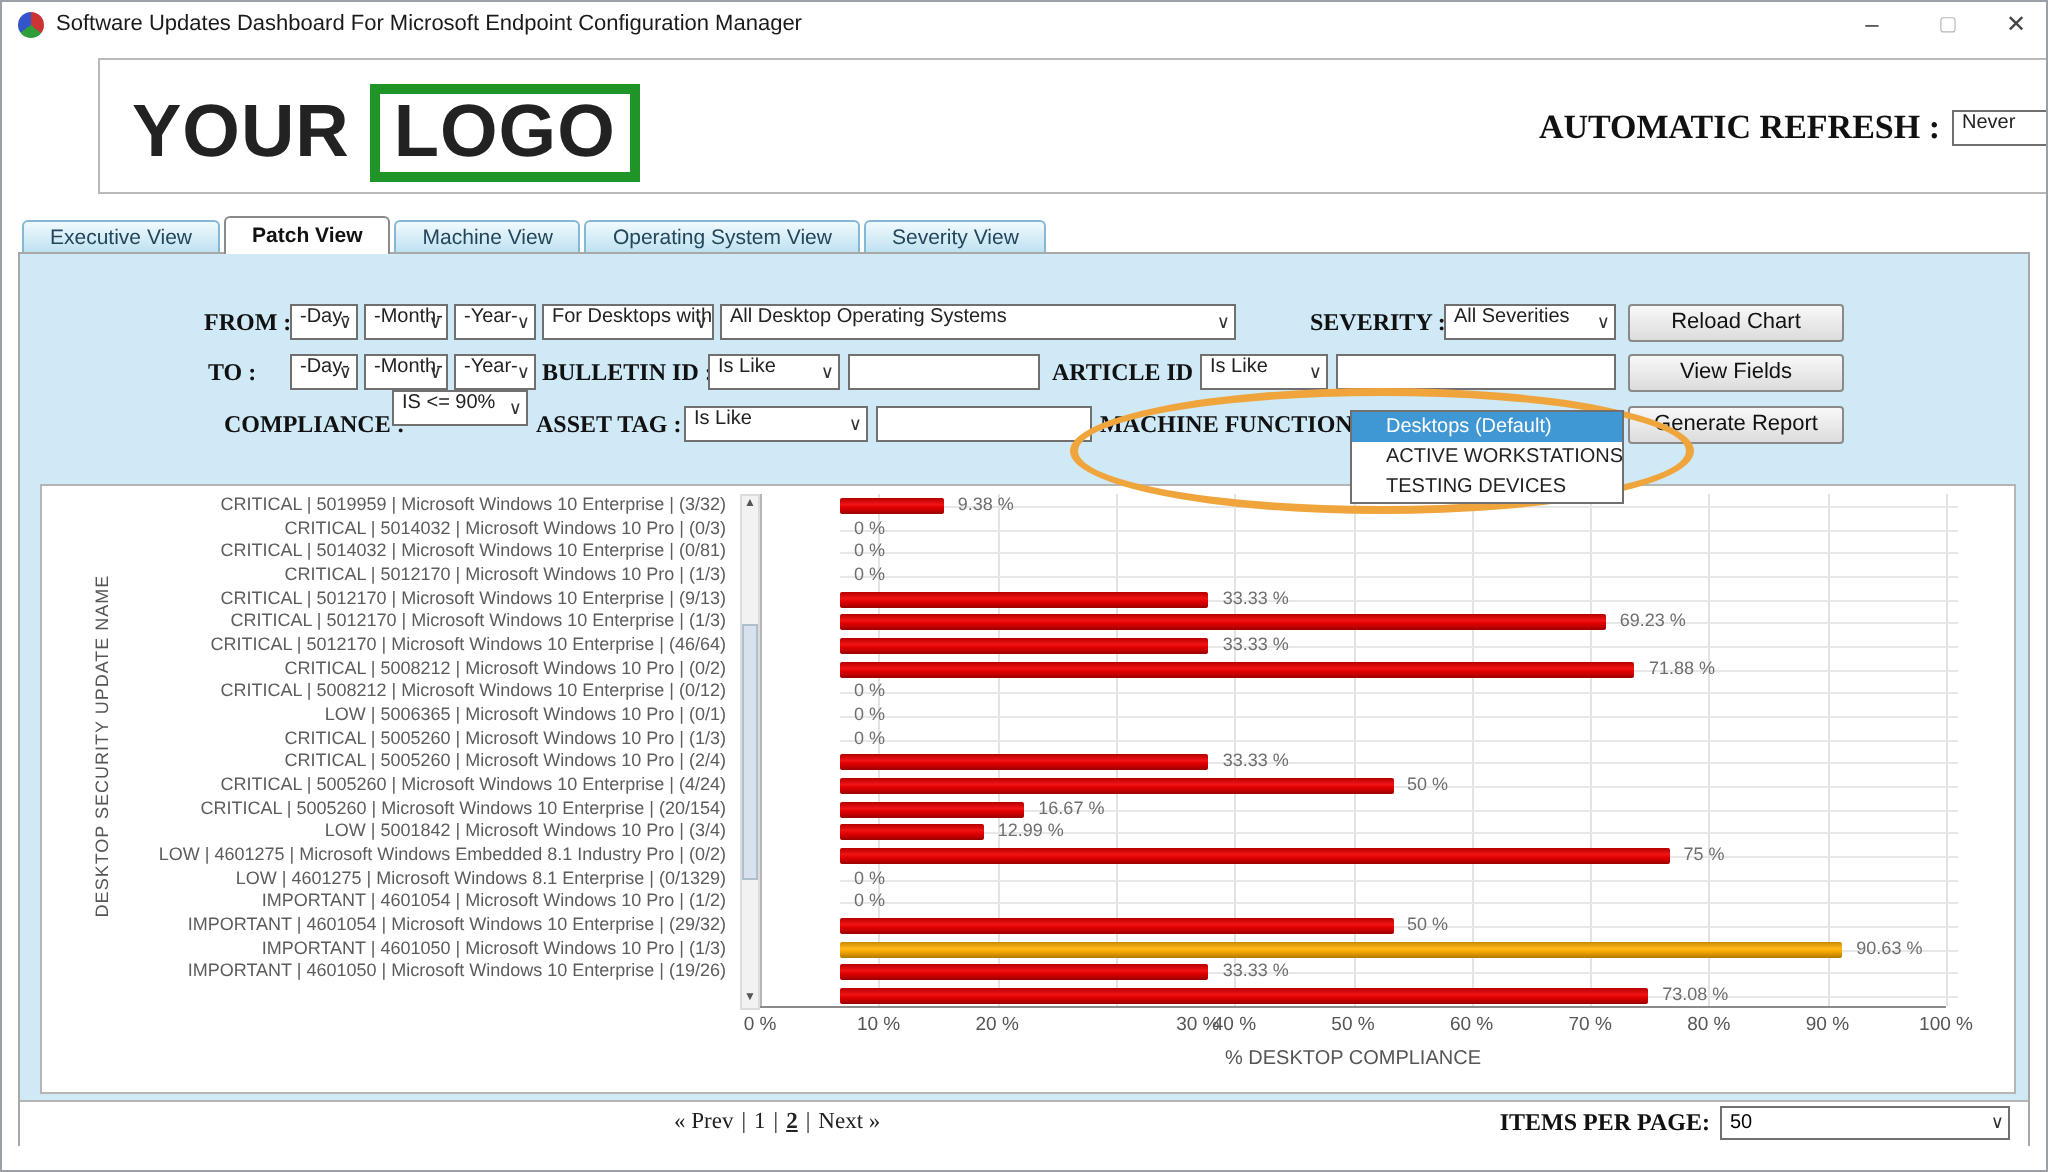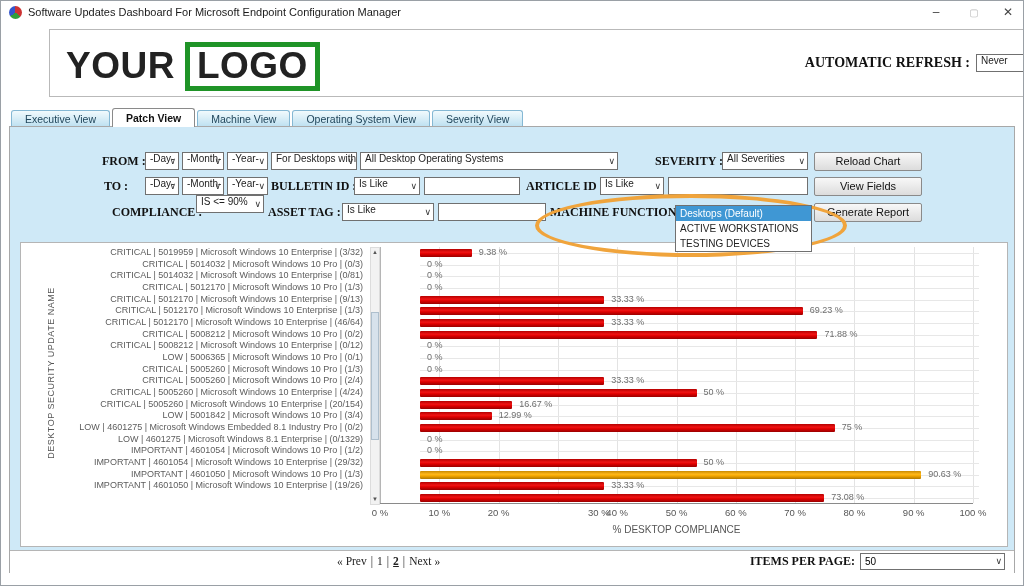--- a/index.html
+++ b/index.html
@@ -14,21 +14,21 @@
   .win-btn { position:absolute; top:0; height:22px; width:30px; display:flex; align-items:center; justify-content:center;
     font-size:12px; color:#444; }
   .wb-min { left:920px; } .wb-max { left:958px; font-size:10px; color:#b9b9b9; } .wb-close { left:992px; }
 
   
   .header { position:absolute; left:8px; top:28px; width:1006px; height:68px; background:#fff; border:1px solid #b9b9b9;margin-left:40px; }
   .logo { position:absolute; left:16px; top:12px; display:flex; align-items:center; font-weight:900; font-size:37px; color:#222; letter-spacing:0.5px; }
   .logo-box { margin-left:10px; border:5px solid #1f9427; padding:0 7px; line-height:1.05; }
   .refresh-wrap { position:absolute; right:18px; top:24px; display:flex; align-items:center; }
   .serif-label { font-family:"Liberation Serif",serif; font-weight:bold; color:#111; }
-  .refresh-wrap .serif-label { font-size:14px; margin-right:6px;font-family:Liberation Serif, serif; }
+  .refresh-wrap .serif-label { font-size:17px; margin-right:6px;font-family:Liberation Serif, serif; }
 
   
   .tab-bar { position:absolute; left:10px; top:107px; display:flex; align-items:flex-end; gap:2px; z-index:6; }
   .tab { padding:2px 13px 2px; font-size:10.5px; color:#22475c; background:linear-gradient(#f1fafd,#bfe1f1);
     border:1px solid #85b8d4; border-bottom:none; border-radius:3px 3px 0 0; height:16px; line-height:12px; }
   .tab.active { background:#fff; font-weight:bold; color:#111; border-color:#8a8a8a; height:19px; line-height:15px; margin-bottom:-1px; z-index:7; }
 
   
   .main-box { position:absolute; left:8px; top:125px; width:1006px; height:447px; border:1px solid #a8a8a8; background:#e5e5e5; }
   .blue-panel { position:relative; width:100%; height:424px; background:#cfe9f7; border-bottom:1px solid #b5b5b5; }
@@ -36,21 +36,21 @@
   .flabel { position:absolute; font-family:"Liberation Serif",serif; font-weight:bold; font-size:12px; color:#111; line-height:18px; height:18px; white-space:nowrap; }
   .sel { position:absolute; height:18px; background:#fff; border:1px solid #707070; font-size:10px; color:#222;
     display:flex; align-items:flex-start; padding:0 15px 7px 4px; white-space:nowrap; overflow:hidden; }
   .chev { position:absolute; right:2px; top:3px; font-size:9px; color:#333; }
   .tin { position:absolute; height:18px; background:#fff; border:1px solid #707070; font-size:10px; padding:0 3px; font-family:"Liberation Sans",sans-serif; }
   .btn { position:absolute; height:19px; width:108px; background:linear-gradient(#f8f8f8,#dcdcdc); border:1px solid #8a8a8a;
     border-radius:2px; font-size:11px; color:#111; text-align:center; line-height:17px; }
 
   
   .mf-list { position:absolute; left:665px; top:78px; width:137px; background:#fff; border:1px solid #707070; z-index:50; }
-  .mf-item { height:15px; line-height:15px; font-size:10px; color:#222; padding:0 4px; white-space:nowrap; overflow:hidden; }
+  .mf-item { height:15px; line-height:15px; font-size:10px; color:#222; padding:0 17px; white-space:nowrap; overflow:hidden; }
   .mf-item.sel-item { background:#3f97d4; color:#fff; }
 
   
   .ellipse { position:absolute; left:525px; top:67px; width:312px; height:63px; border:4px solid #f0a43c; border-radius:50%; z-index:40; }
 
   
   .chart-box { position:absolute; left:10px; top:115px; width:988px; height:305px; background:#fff; border:1px solid #b5b5b5; }
   .y-title { position:absolute; left:-100px; top:125px; width:260px; text-align:center; transform:rotate(-90deg);
     font-size:9px; color:#555; letter-spacing:0.5px; }
   .cat-col { position:absolute; left:0; top:4px; width:342px; }

